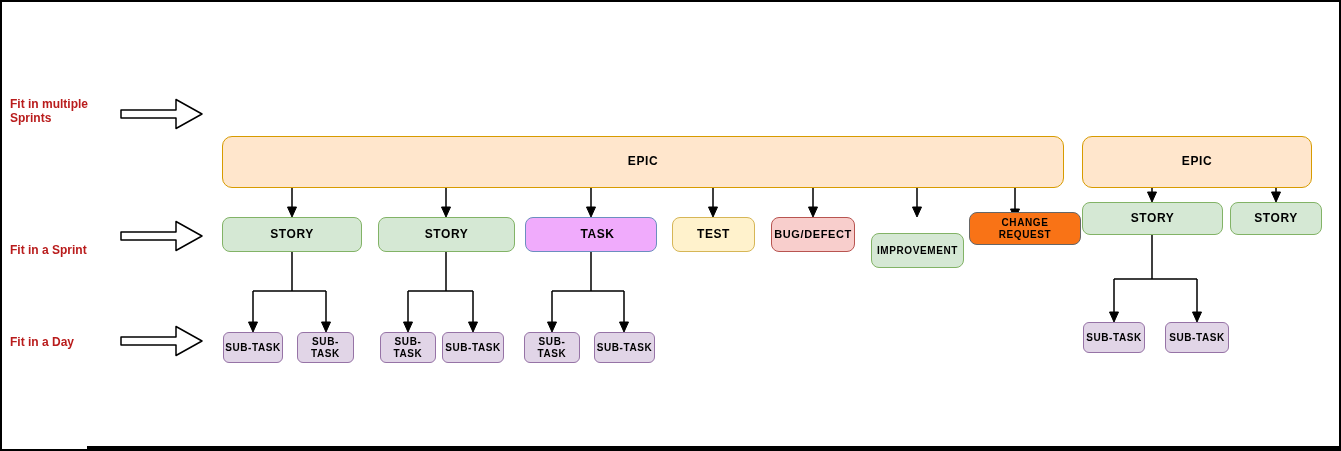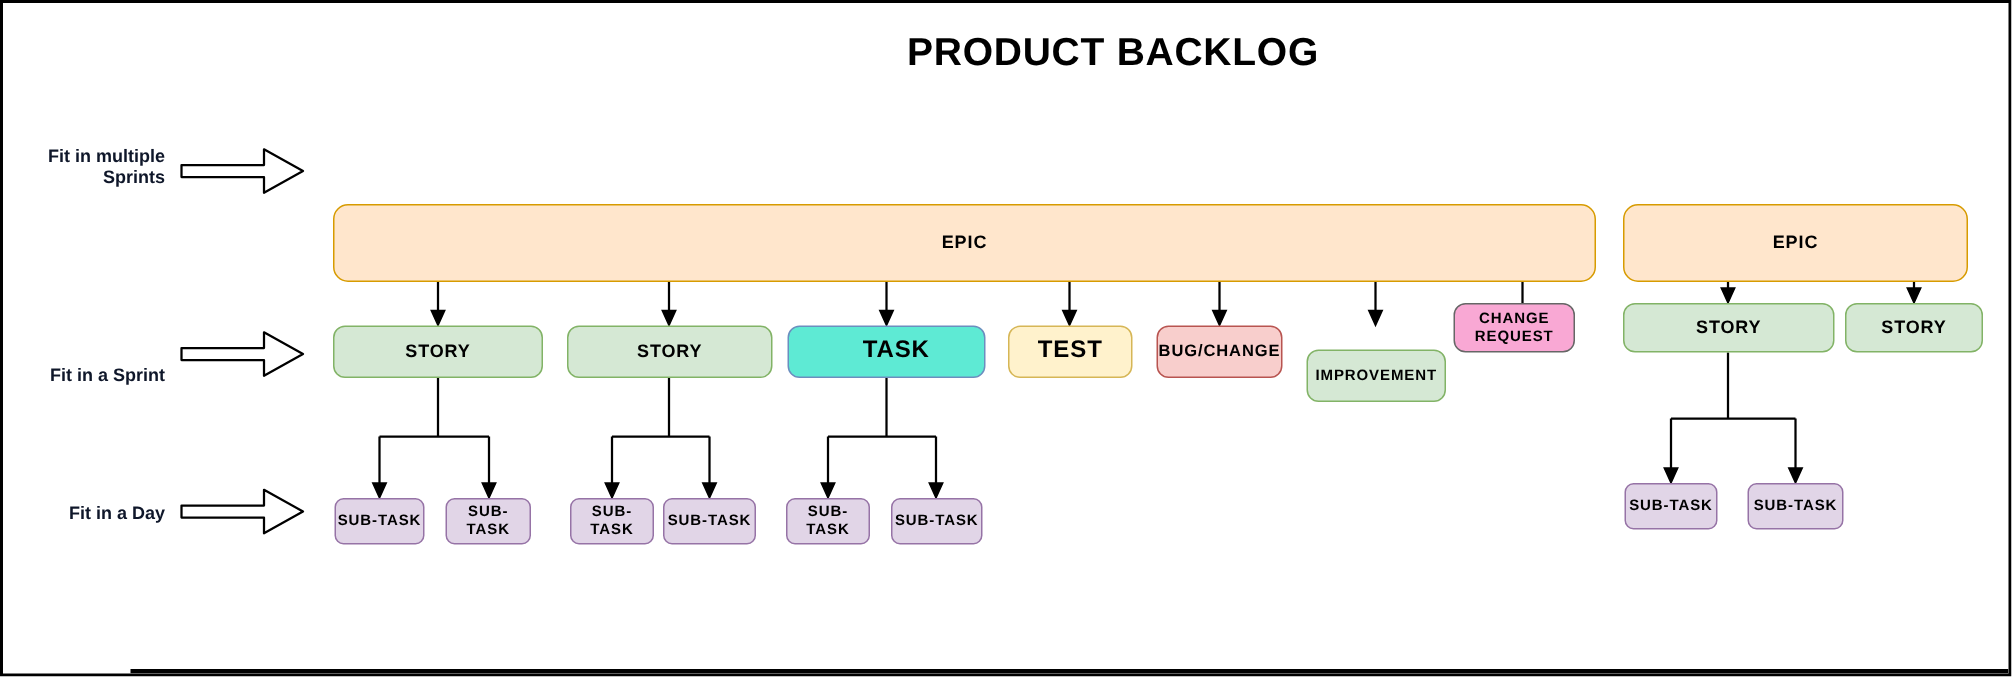--- a/index.html
+++ b/index.html
@@ -21,24 +21,24 @@
     font-size: 26px;
     font-weight: bold;
     letter-spacing: 0.5px;
     color: #000;
     white-space: nowrap;
   }
   .row-label {
     position: absolute;
     left: 8px;
     width: 100px;
-    text-align: right;
+    text-align: left;
     font-size: 12px;
     font-weight: bold;
-    color: #0f172a;
+    color: #b91c1c;
     line-height: 1.15;
     white-space: pre-line;
   }
   .block-arrow {
     position: absolute;
     left: 118px;
     width: 84px;
     height: 34px;
   }
   #connector-svg {
@@ -71,21 +71,20 @@
     left: 85px; right: 0; bottom: 0;
     height: 3px;
     background: #000;
   }
 </style>
 </head>
 <body>
 
 <div id="canvas">
 
-  <div class="page-title">PRODUCT BACKLOG</div>
 
   <div id="labels-layer">
       <div class="row-label" style="top: 96px;">Fit in multiple
 Sprints</div>
       <svg class="block-arrow" viewBox="0 0 84 34" style="top: 95px;">
         <path d="M1,13 L56,13 L56,2.5 L82,17 L56,31.5 L56,21 L1,21 Z" fill="#ffffff" stroke="#000000" stroke-width="1.5" stroke-linejoin="round"></path>
       </svg>
       <div class="row-label" style="top: 242px;">Fit in a Sprint</div>
       <svg class="block-arrow" viewBox="0 0 84 34" style="top: 217px;">
         <path d="M1,13 L56,13 L56,2.5 L82,17 L56,31.5 L56,21 L1,21 Z" fill="#ffffff" stroke="#000000" stroke-width="1.5" stroke-linejoin="round"></path>
@@ -120,25 +119,25 @@
       <path d="M1150,233 V277 M1112,277 H1195 M1112,277 V311 M1195,277 V311"></path>
       <polygon points="1107.5,310 1116.5,310 1112,320"></polygon>
       <polygon points="1190.5,310 1199.5,310 1195,320"></polygon>
     </svg>
 
   <div id="nodes-layer">
       <div class="node epic" style="left: 220px; top: 90px; width: 842px; height: 52px; background: rgb(255, 230, 204); border-color: rgb(215, 155, 0); font-size: 12px;">EPIC</div>
       <div class="node epic" style="left: 1080px; top: 90px; width: 230px; height: 52px; background: rgb(255, 230, 204); border-color: rgb(215, 155, 0); font-size: 12px;">EPIC</div>
       <div class="node story" style="left: 220px; top: 215px; width: 140px; height: 35px; background: rgb(213, 232, 212); border-color: rgb(130, 179, 102); font-size: 12px;">STORY</div>
       <div class="node story" style="left: 376px; top: 215px; width: 137px; height: 35px; background: rgb(213, 232, 212); border-color: rgb(130, 179, 102); font-size: 12px;">STORY</div>
-      <div class="node task" style="left: 523px; top: 215px; width: 132px; height: 35px; background: #5eead4; border-color: rgb(108, 142, 191); font-size: 16px; padding-left: 13px;">TASK</div>
-      <div class="node test" style="left: 670px; top: 215px; width: 83px; height: 35px; background: rgb(255, 242, 204); border-color: rgb(214, 182, 86); font-size: 16px;">TEST</div>
-      <div class="node bug" style="left: 769px; top: 215px; width: 84px; height: 35px; background: rgb(248, 206, 204); border-color: rgb(184, 84, 80); font-size: 11px;">BUG/CHANGE</div>
+      <div class="node task" style="left: 523px; top: 215px; width: 132px; height: 35px; background: #f0abfc; border-color: rgb(108, 142, 191); font-size: 12px; padding-left: 13px;">TASK</div>
+      <div class="node test" style="left: 670px; top: 215px; width: 83px; height: 35px; background: rgb(255, 242, 204); border-color: rgb(214, 182, 86); font-size: 12px;">TEST</div>
+      <div class="node bug" style="left: 769px; top: 215px; width: 84px; height: 35px; background: rgb(248, 206, 204); border-color: rgb(184, 84, 80); font-size: 11px;">BUG/DEFECT</div>
       <div class="node improvement" style="left: 869px; top: 231px; width: 93px; height: 35px; background: rgb(213, 232, 212); border-color: rgb(130, 179, 102); font-size: 10px;">IMPROVEMENT</div>
-      <div class="node change" style="left: 967px; top: 200px; width: 81px; height: 33px; background: #f9a8d4; border-color: rgb(102, 102, 102); font-size: 10px;">CHANGE
+      <div class="node change" style="left: 967px; top: 210px; width: 112px; height: 33px; background: #f97316; border-color: rgb(102, 102, 102); font-size: 10px;">CHANGE
 REQUEST</div>
       <div class="node story" style="left: 1080px; top: 200px; width: 141px; height: 33px; background: rgb(213, 232, 212); border-color: rgb(130, 179, 102); font-size: 12px;">STORY</div>
       <div class="node story" style="left: 1228px; top: 200px; width: 92px; height: 33px; background: rgb(213, 232, 212); border-color: rgb(130, 179, 102); font-size: 12px;">STORY</div>
       <div class="node subtask" style="left: 221px; top: 330px; width: 60px; height: 31px; background: rgb(225, 213, 231); border-color: rgb(150, 115, 166); font-size: 10px;">SUB-TASK</div>
       <div class="node subtask" style="left: 295px; top: 330px; width: 57px; height: 31px; background: rgb(225, 213, 231); border-color: rgb(150, 115, 166); font-size: 10px;">SUB-TASK</div>
       <div class="node subtask" style="left: 378px; top: 330px; width: 56px; height: 31px; background: rgb(225, 213, 231); border-color: rgb(150, 115, 166); font-size: 10px;">SUB-TASK</div>
       <div class="node subtask" style="left: 440px; top: 330px; width: 62px; height: 31px; background: rgb(225, 213, 231); border-color: rgb(150, 115, 166); font-size: 10px;">SUB-TASK</div>
       <div class="node subtask" style="left: 522px; top: 330px; width: 56px; height: 31px; background: rgb(225, 213, 231); border-color: rgb(150, 115, 166); font-size: 10px;">SUB-TASK</div>
       <div class="node subtask" style="left: 592px; top: 330px; width: 61px; height: 31px; background: rgb(225, 213, 231); border-color: rgb(150, 115, 166); font-size: 10px;">SUB-TASK</div>
       <div class="node subtask" style="left: 1081px; top: 320px; width: 62px; height: 31px; background: rgb(225, 213, 231); border-color: rgb(150, 115, 166); font-size: 10px;">SUB-TASK</div>

